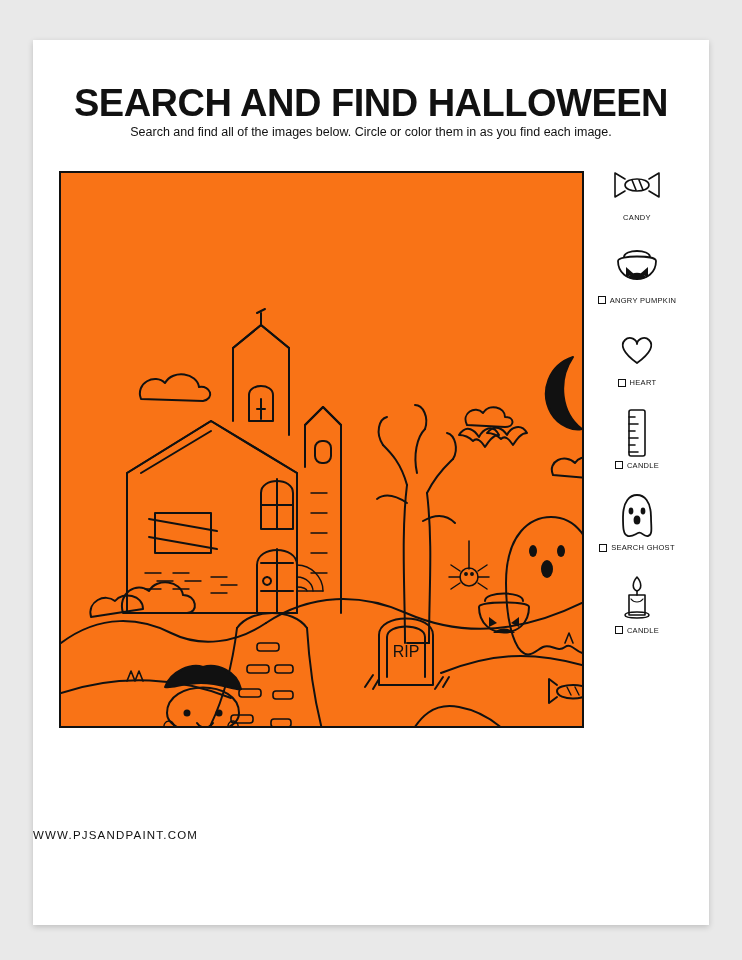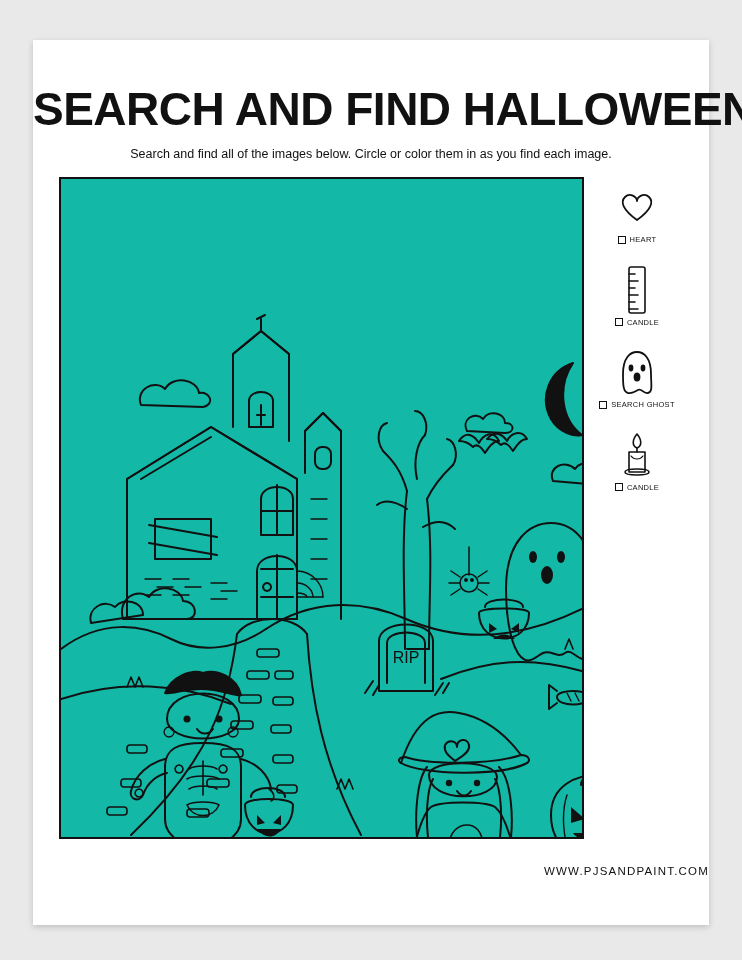--- a/index.html
+++ b/index.html
@@ -18,50 +18,49 @@
     left: 33px;
     top: 40px;
     width: 676px;
     height: 885px;
     background: #ffffff;
     box-shadow: 0 2px 6px rgba(0,0,0,0.18);
   }
   .title {
     text-align: center;
     margin-top: 42px;
-    font-size: 46px;
+    font-size: 38px;
     font-weight: bold;
     letter-spacing: -0.5px;
     color: #111;
     white-space: nowrap;
   }
   .title .sub {
     font-weight: bold;
   }
   .subtitle {
     text-align: center;
-    margin-top: 11px;
     font-size: 12.5px;
     color: #111;
   }
   .content {
     position: relative;
     margin: 16px 14px 0 14px;
     height: 666px;
   }
   .scene {
     position: absolute;
     left: 12px;
-    top: 0;
+    top: 16px;
     width: 525px;
-    height: 662px;
+    height: 557px;
     border: 2px solid #111;
     box-sizing: border-box;
     overflow: hidden;
-    background: #14b8a6;
+    background: #f97316;
   }
   .scene svg { display: block; }
   .legend {
     position: absolute;
     right: 2px;
     top: 2px;
     width: 112px;
     height: 660px;
   }
   .legend-item {
@@ -87,22 +86,22 @@
     color: #111;
   }
   .checkbox {
     width: 8px;
     height: 8px;
     border: 1px solid #111;
     box-sizing: border-box;
     flex: 0 0 auto;
   }
   .footer {
-    text-align: right;
-    margin-top: 22px;
+    text-align: left;
+    margin-top: 8px;
     font-size: 11.5px;
     letter-spacing: 1.2px;
     color: #111;
   }
 </style>
 </head>
 <body>
 
 <div class="page">
 
@@ -379,21 +378,49 @@
         <g stroke-width="1.5">
           <path d="M572 742 L590 742 L590 806 L572 806 Z"></path>
           <path d="M572 752 l7 0 M572 762 l10 0 M572 772 l7 0 M572 782 l10 0 M572 792 l7 0"></path>
         </g>
 
       </svg>
     </div>
 
     <div class="legend">
 
-
+      <div class="legend-item">
+        <div class="legend-art">
+          <svg width="56" height="30" viewBox="0 0 56 30" fill="none" stroke="#111" stroke-width="1.6" stroke-linecap="round" stroke-linejoin="round">
+            <path d="M16 15 C16 7 40 7 40 15 C40 23 16 23 16 15 Z"></path>
+            <path d="M16 9 L6 3 L6 27 L16 21"></path>
+            <path d="M40 9 L50 3 L50 27 L40 21"></path>
+            <path d="M23 10 l4 10 M30 10 l4 10"></path>
+          </svg>
+        </div>
+        <div class="legend-label-row">
+          <span>CANDY</span>
+        </div>
+      </div>
+
+      <div class="legend-item">
+        <div class="legend-art">
+          <svg width="46" height="46" viewBox="0 0 46 46" fill="none" stroke="#111" stroke-width="1.8" stroke-linecap="round" stroke-linejoin="round">
+            <path d="M10 12 C10 4 36 4 36 12"></path>
+            <path d="M4 16 C4 40 42 40 42 16 C42 10 4 10 4 16 Z"></path>
+            <path d="M12 22 l8 7 l-8 3 Z" fill="#111" stroke="none"></path>
+            <path d="M34 22 l-8 7 l8 3 Z" fill="#111" stroke="none"></path>
+            <path d="M13 33 C19 26 27 26 33 33 Z" fill="#111" stroke="none"></path>
+          </svg>
+        </div>
+        <div class="legend-label-row">
+          <span class="checkbox"></span>
+          <span>ANGRY PUMPKIN</span>
+        </div>
+      </div>
 
       <div class="legend-item">
         <div class="legend-art">
           <svg width="40" height="34" viewBox="0 0 40 34" fill="none" stroke="#111" stroke-width="1.8" stroke-linecap="round" stroke-linejoin="round">
             <path d="M20 30 C 6 20, 3 12, 8 7 C 13 2, 20 7, 20 11 C 20 7, 27 2, 32 7 C 37 12, 34 20, 20 30 Z"></path>
           </svg>
         </div>
         <div class="legend-label-row">
           <span class="checkbox"></span>
           <span>HEART</span>

